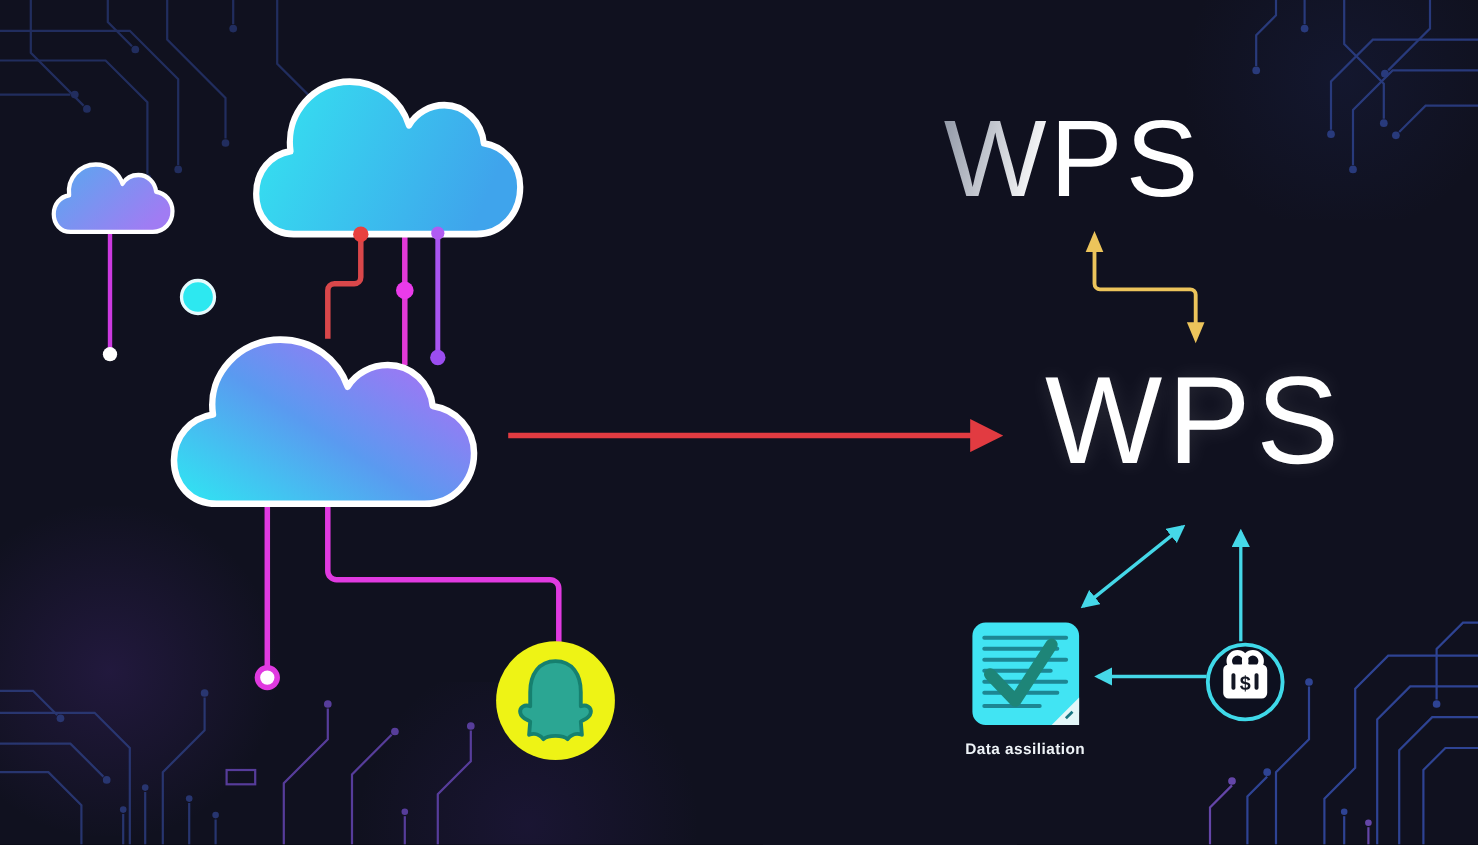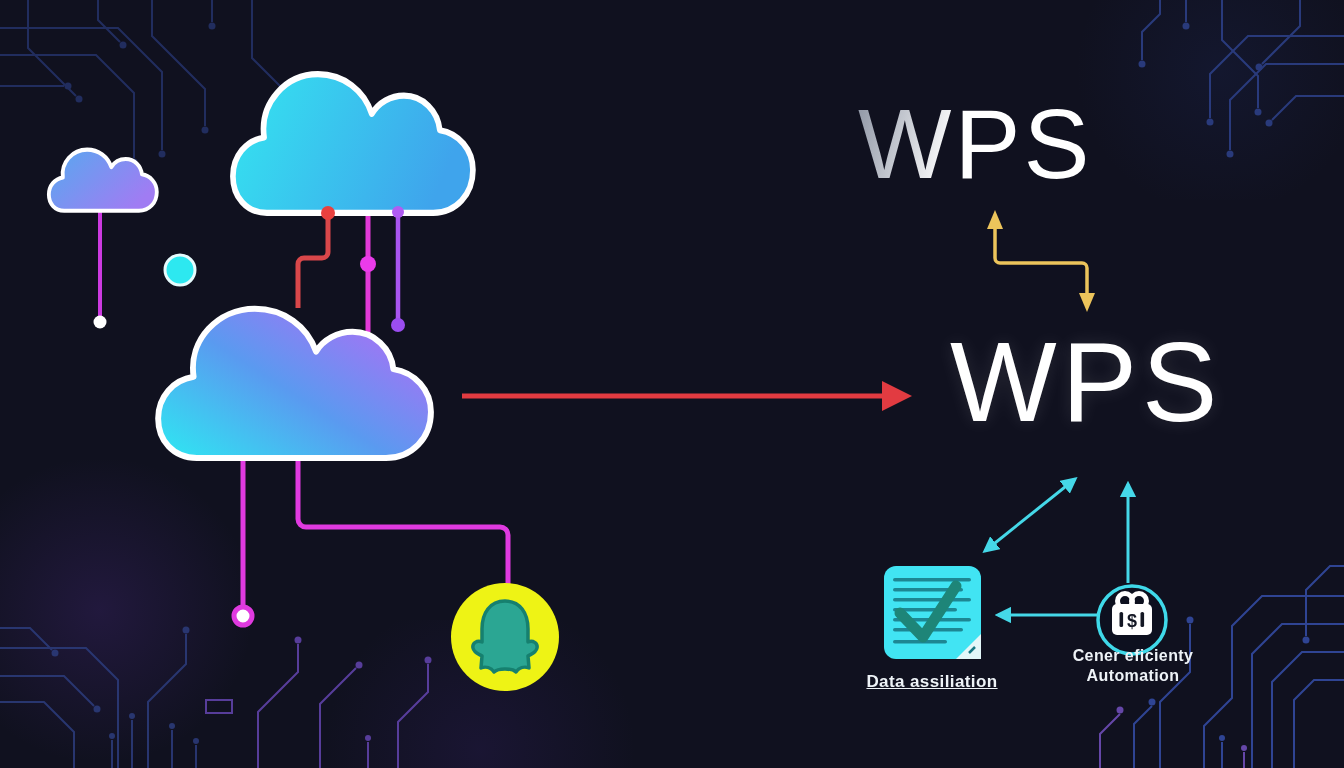--- a/index.html
+++ b/index.html
@@ -23,21 +23,21 @@
   .wps-top{
     left:858px;top:94px;font-size:99px;letter-spacing:3px;
     background-image:linear-gradient(105deg,#8e95a4 0%,#ffffff 42%);
     -webkit-text-fill-color:transparent;color:#ffffff;
   }
   .wps-main{
     left:950px;top:326px;font-size:113px;letter-spacing:5px;color:#ffffff;
     text-shadow:0 0 18px rgba(255,255,255,0.12);
   }
   .label{position:absolute;color:#eef3f7;text-align:center;font-weight:700;letter-spacing:0.4px;}
-  .doc-label{left:832px;top:672px;width:200px;font-size:17px;text-decoration:underline;}
+  .doc-label{left:832px;top:672px;width:200px;font-size:14px;}
   .lock-label{left:1033px;top:646px;width:200px;font-size:16px;line-height:1.28;}
 </style>
 </head>
 <body>
 
 <div class="stage">
 
   <div class="haze haze-bl"></div>
   <div class="haze haze-bc"></div>
   <div class="haze haze-tr"></div>
@@ -234,18 +234,14 @@
       <rect x="1140.5" y="612" width="3.6" height="15" rx="1.6" fill="#131724"></rect>
       <text x="1132" y="627" text-anchor="middle" font-family="Liberation Sans, sans-serif" font-size="18" font-weight="700" fill="#131724">$</text>
     </g>
   </svg>
 
   <div class="wps wps-top">WPS</div>
   <div class="wps wps-main">WPS</div>
 
   <div class="label doc-label">Data assiliation</div>
 
-  <div class="label lock-label">
-    <div>Cener eficienty</div>
-    <div>Automation</div>
-  </div>
 
 </div>
 
 </body></html>

